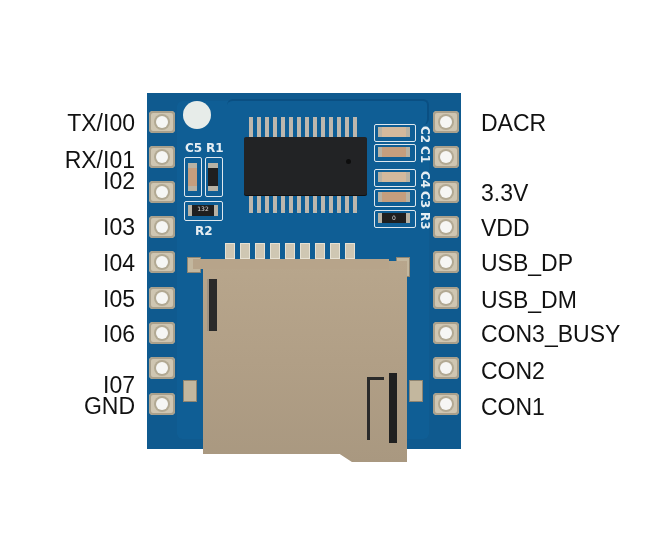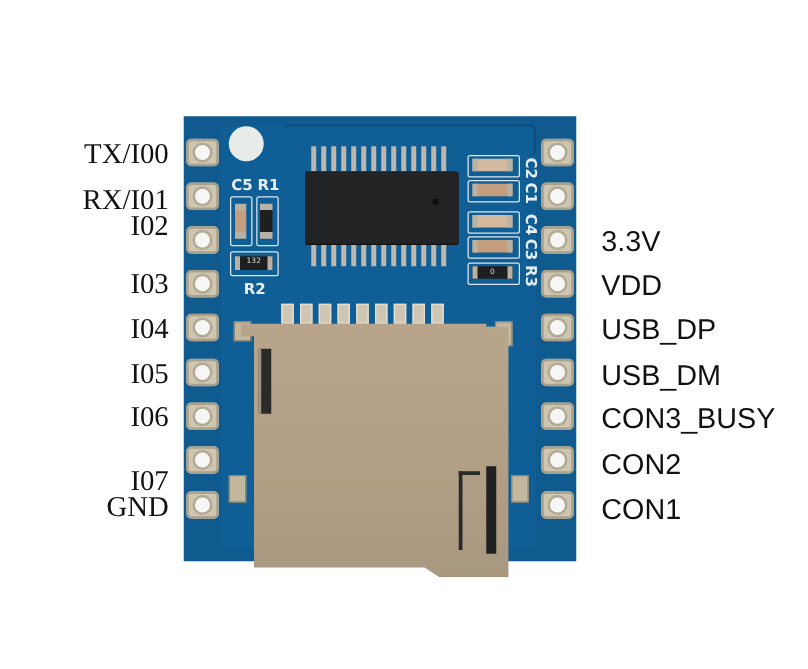--- a/index.html
+++ b/index.html
@@ -1,19 +1,19 @@
 <!DOCTYPE html>
 <html><head>
 <meta charset="utf-8">
 <style>
   html, body { margin:0; padding:0; background:#ffffff; }
   body { width:646px; height:535px; position:relative; overflow:hidden;
          font-family:"Liberation Sans", "DejaVu Sans", sans-serif; }
   .label { position:absolute; font-size:23px; color:#111; line-height:26px; white-space:nowrap; }
-  .label.left { text-align:left; right:0;font-family:Liberation Serif, serif; }
+  .label.left { text-align:left; right:0; }
   .left-col { position:absolute; left:0; top:0; width:135px; height:535px; }
   .right-col { position:absolute; left:481px; top:0; width:165px; height:535px; }
   .right-col .label { left:0; }
 
   .board { position:absolute; left:147px; top:93px; width:314px; height:356px;
            background:#0f5a8f; }
   .board .inner { position:absolute; left:30px; top:8px; width:252px; height:338px;
            background:#11629a; border-radius:6px; opacity:.55; }
   .pin { position:absolute; width:26px; height:22px; }
   .pin .pad { position:absolute; left:0; top:0; width:26px; height:22px; border-radius:4px;
@@ -55,20 +55,21 @@
   <div class="label left" style="top:168px">I02</div>
   <div class="label left" style="top:214px">I03</div>
   <div class="label left" style="top:250px">I04</div>
   <div class="label left" style="top:286px">I05</div>
   <div class="label left" style="top:321px">I06</div>
   <div class="label left" style="top:372px">I07</div>
   <div class="label left" style="top:393px">GND</div>
 </div>
 
 <div class="right-col">
+  <div class="label" style="top:110px">DACR</div>
   <div class="label" style="top:180px">3.3V</div>
   <div class="label" style="top:215px">VDD</div>
   <div class="label" style="top:250px">USB_DP</div>
   <div class="label" style="top:287px">USB_DM</div>
   <div class="label" style="top:321px">CON3_BUSY</div>
   <div class="label" style="top:358px">CON2</div>
   <div class="label" style="top:394px">CON1</div>
 </div>
 
 <div class="board">

